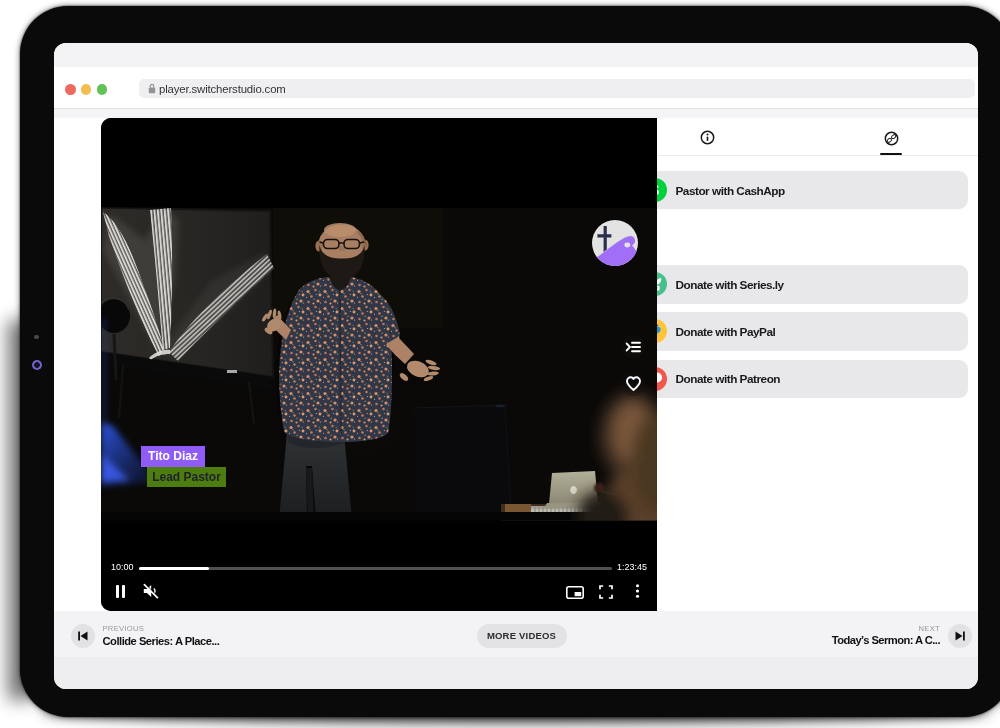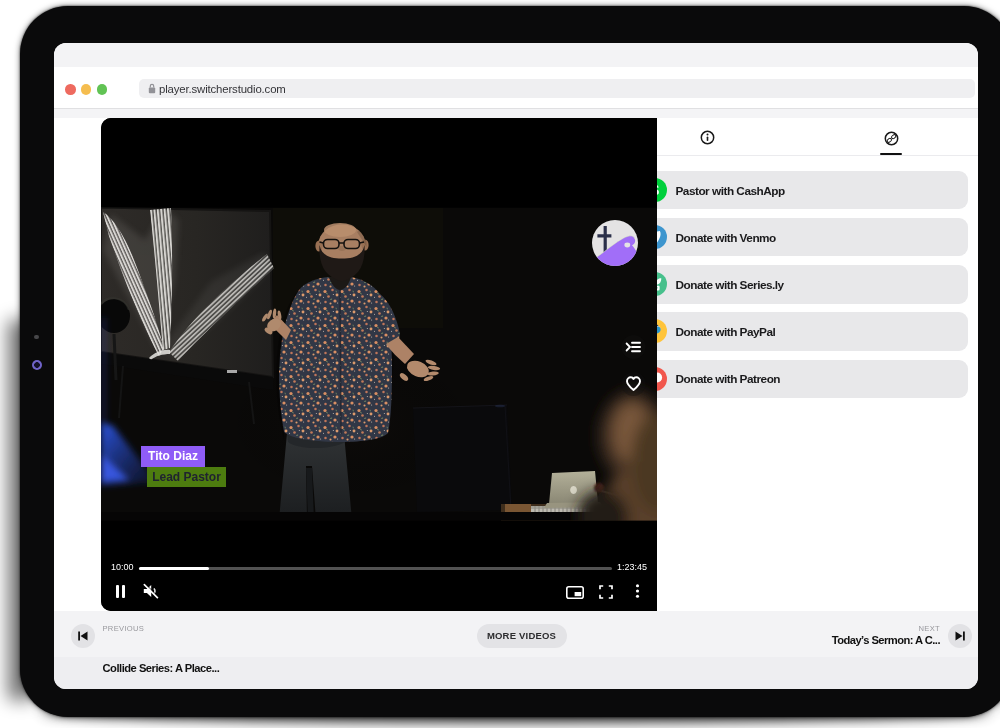--- a/index.html
+++ b/index.html
@@ -41,21 +41,21 @@
     border-radius:9px; }
   .btn .ic { position:absolute; left:9.5px; top:7px; width:24px; height:24px; }
   .btn .tx { position:absolute; left:42.5px; top:12.8px; font-size:11.8px; font-weight:700;
     color:#1a1a1c; letter-spacing:-0.5px; }
   
   .botbar { position:absolute; left:0; top:568.5px; width:100%; height:45.5px; background:#f3f3f5; }
   .botbar2 { position:absolute; left:0; top:614px; width:100%; height:32.5px; background:#eeeef1; }
   .navcirc { position:absolute; width:24px; height:24px; border-radius:50%; background:#e2e2e5; }
   .prevlab { position:absolute; left:49px; top:581.5px; font-size:7.6px; color:#98989d;
     letter-spacing:0.3px; }
-  .prevtit { position:absolute; left:49px; top:592px; font-size:11.2px; font-weight:700; color:#111; letter-spacing:-0.5px;margin-top:27px; }
+  .prevtit { position:absolute; left:49px; top:592px; font-size:11.2px; font-weight:700; color:#111; letter-spacing:-0.5px; }
   .morebtn { position:absolute; left:423px; top:581.5px; width:90px; height:24px; background:#e3e3e6;
     border-radius:12px; text-align:center; line-height:24px; font-size:9.5px; font-weight:700;
     color:#2c2c2e; letter-spacing:0.2px; }
   .nextlab { position:absolute; right:37.5px; top:581.5px; font-size:7.6px; color:#98989d;
     letter-spacing:0.3px; text-align:right; }
   .nexttit { position:absolute; right:37.5px; top:591.5px; font-size:11.2px; font-weight:700;
     color:#111; letter-spacing:-0.55px; }
 </style>
 </head>
 <body>
@@ -101,27 +101,20 @@
         <rect x="8.0" y="5.95" width="4.6" height="3.1" rx="1.55"></rect>
       </g>
     </svg>
 
     <div class="btn" style="top:128.5px">
       <svg class="ic" viewBox="0 0 24 24">
         <circle cx="12" cy="12" r="12" fill="#00d03c"></circle>
         <text x="12" y="17" font-size="14.5" font-weight="bold" fill="#fff" text-anchor="middle" font-family="Liberation Sans">$</text>
       </svg>
       <div class="tx">Pastor with CashApp</div>
-    </div>
-    <div class="btn" style="top:175.7px">
-      <svg class="ic" viewBox="0 0 24 24">
-        <circle cx="12" cy="12" r="12" fill="#3d95ce"></circle>
-        <path d="M16.85 6.0 C17.35 6.85 17.58 7.75 17.58 8.9 C17.58 12.3 14.85 16.7 12.4 19.6 L7.1 19.6 L5.0 6.7 L9.6 6.25 L10.75 15.3 C11.8 13.55 13.1 10.9 13.1 9.05 C13.1 8.0 12.9 7.3 12.6 6.7 Z" fill="#fff"></path>
-      </svg>
-      <div class="tx">Donate with Venmo</div>
     </div>
     <div class="btn" style="top:222.8px">
       <svg class="ic" viewBox="0 0 24 24">
         <circle cx="12" cy="12" r="12" fill="#47c08c"></circle>
         <g fill="#fff">
           <path d="M11.7 12.6 C7.9 12.9 5.9 10.5 5.7 6.4 C6.6 6.2 8.2 6.6 9.5 7.6 C11 8.8 11.7 10.6 11.7 12.6 Z"></path>
           <path d="M12.3 12.6 C16.1 12.9 18.1 10.5 18.3 6.4 C17.4 6.2 15.8 6.6 14.5 7.6 C13 8.8 12.3 10.6 12.3 12.6 Z"></path>
           <rect x="11.45" y="9.2" width="1.1" height="5" rx="0.5"></rect>
           <path d="M8.4 13.8 h7.2 a1 1 0 0 1 1 1 v2.4 a1.3 1.3 0 0 1 -1.3 1.3 h-6.6 a1.3 1.3 0 0 1 -1.3 -1.3 v-2.4 a1 1 0 0 1 1 -1 z"></path>
         </g>

